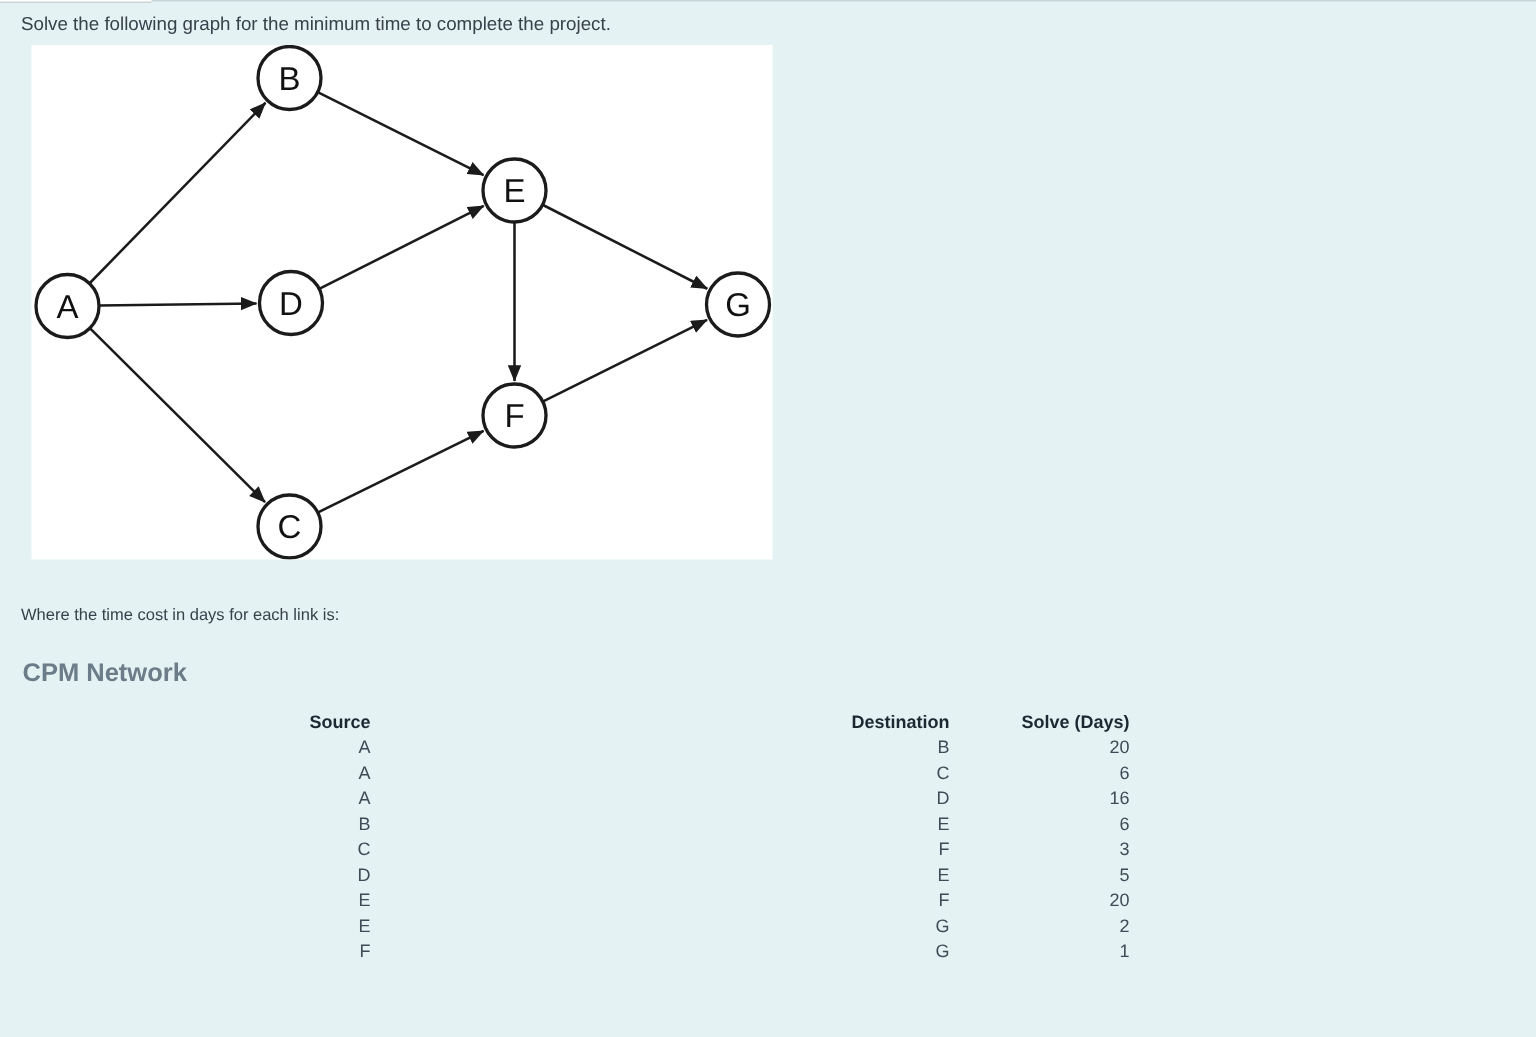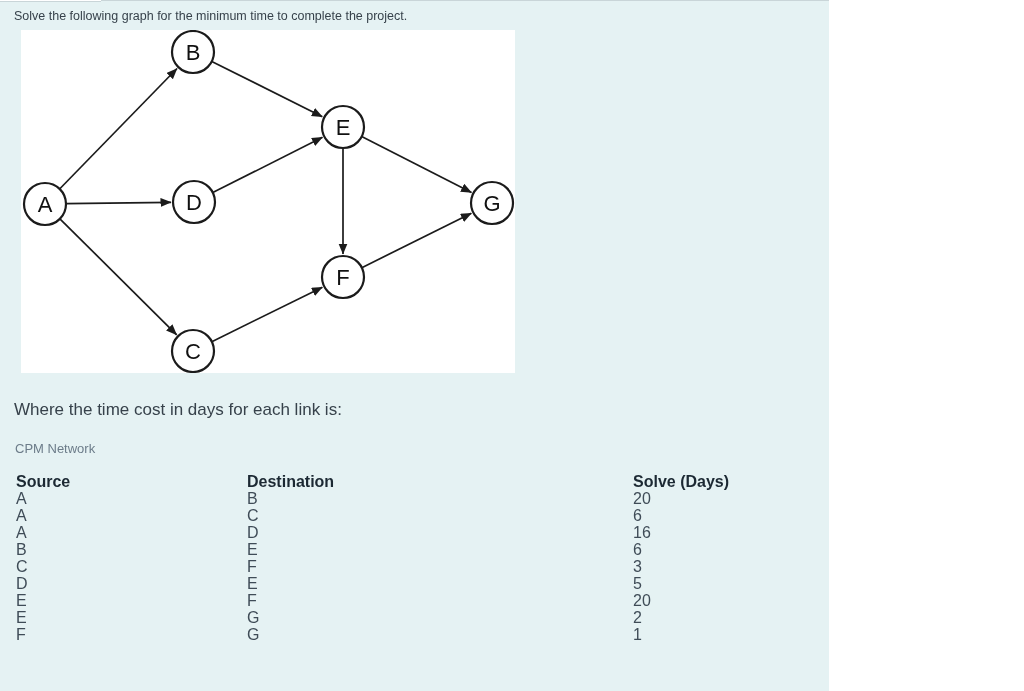--- a/index.html
+++ b/index.html
@@ -1,18 +1,18 @@
 <!DOCTYPE html>
 <html><head>
 <meta charset="utf-8">
 <style>
   html, body { margin: 0; padding: 0; }
   .page {
     position: relative;
-    width: 829px;
+    width: 1024px;
     height: 691px;
     background: #e5f2f3;
     font-family: "Liberation Sans", sans-serif;
     overflow: hidden;
   }
   .top-line {
     position: absolute; top: 0; left: 0;
     width: 1024px; height: 1px;
     background: #c9d5d8;
   }
@@ -36,39 +36,39 @@
   .graph-panel svg { display: block; width: 494px; height: 343px; }
   .edge { stroke: #1b1b1b; stroke-width: 1.7; }
   .node { fill: #ffffff; stroke: #1b1b1b; stroke-width: 2.2; }
   .node-label {
     font-size: 22px; fill: #111111;
     text-anchor: middle;
     font-family: "Liberation Sans", sans-serif;
   }
   .where-text {
     position: absolute; left: 14px; top: 402px;
-    font-size: 17px; line-height: 16px;
+    font-size: 11px; line-height: 16px;
     color: #37424b;
   }
   .cpm-heading {
     position: absolute; left: 15px; top: 438px;
-    font-size: 13px; line-height: 21px;
-    font-weight: normal;
+    font-size: 17px; line-height: 21px;
+    font-weight: bold;
     color: #6c7c89;
   }
   .cpm-table {
     position: absolute; left: 16px; top: 473px;
     border-collapse: collapse;
     table-layout: fixed;
     width: 737px;
   }
   .cpm-table th, .cpm-table td {
     padding: 0; margin: 12px;
-    text-align: left;
-    font-size: 16px;
+    text-align: right;
+    font-size: 12px;
     line-height: 17px;
     height: 17px;
     white-space: nowrap;
   }
   .cpm-table th { font-weight: bold; color: #1c2933; }
   .cpm-table td { font-weight: normal; color: #3f4c57; }
   .col-source { width: 231px; }
   .col-destination { width: 386px; }
   .col-cost { width: 120px; }
   .footer-text {

